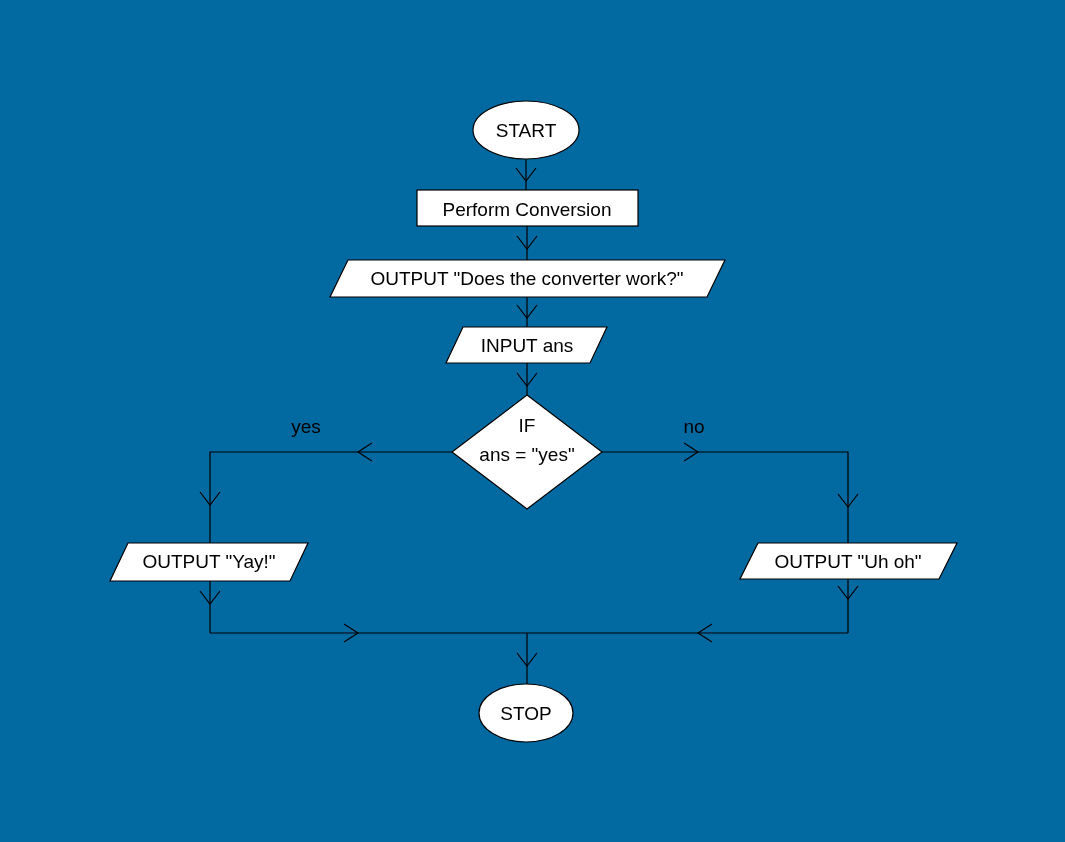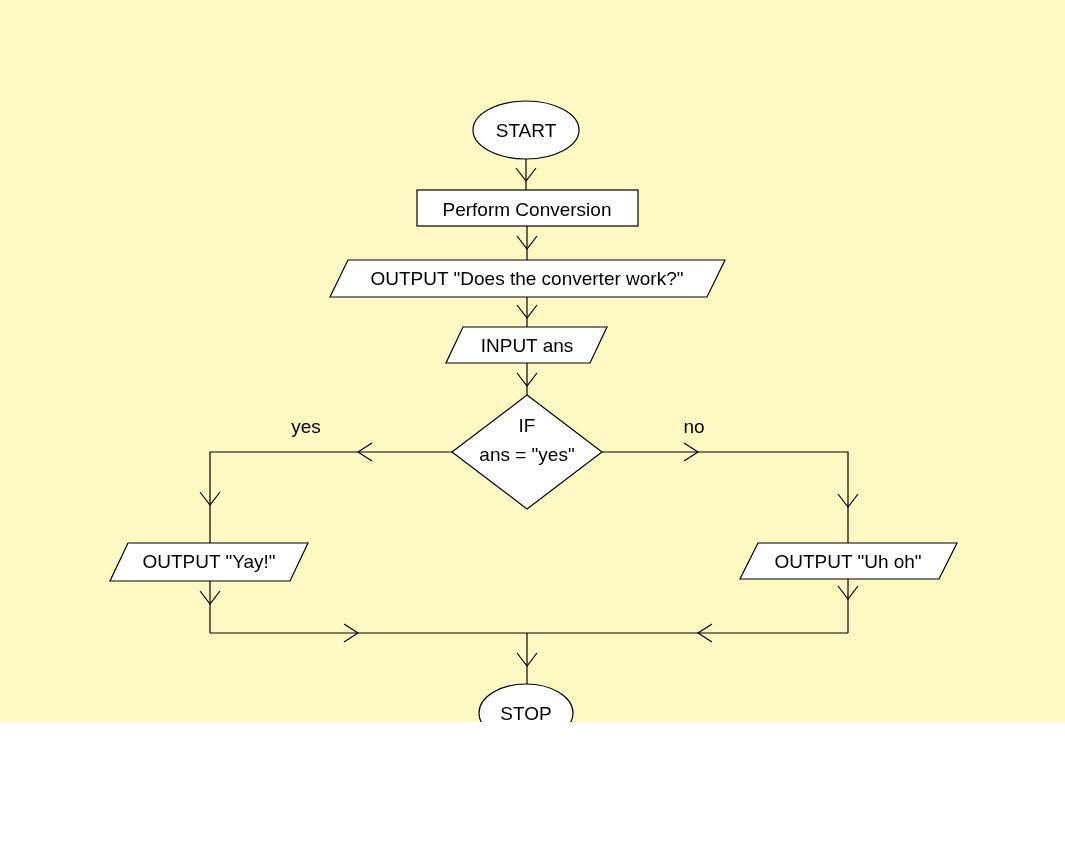--- a/index.html
+++ b/index.html
@@ -3,22 +3,22 @@
 <meta charset="utf-8">
 <style>
   html, body {
     margin: 0;
     padding: 0;
     background: #ffffff;
   }
   .canvas {
     position: relative;
     width: 1065px;
-    height: 722px;
-    background: #fef9c3;
+    height: 842px;
+    background: #0369a1;
     overflow: hidden;
   }
   svg {
     display: block;
     font-family: "Liberation Sans", sans-serif;
   }
   .shape {
     fill: #ffffff;
     stroke: #000000;
     stroke-width: 1.2;

